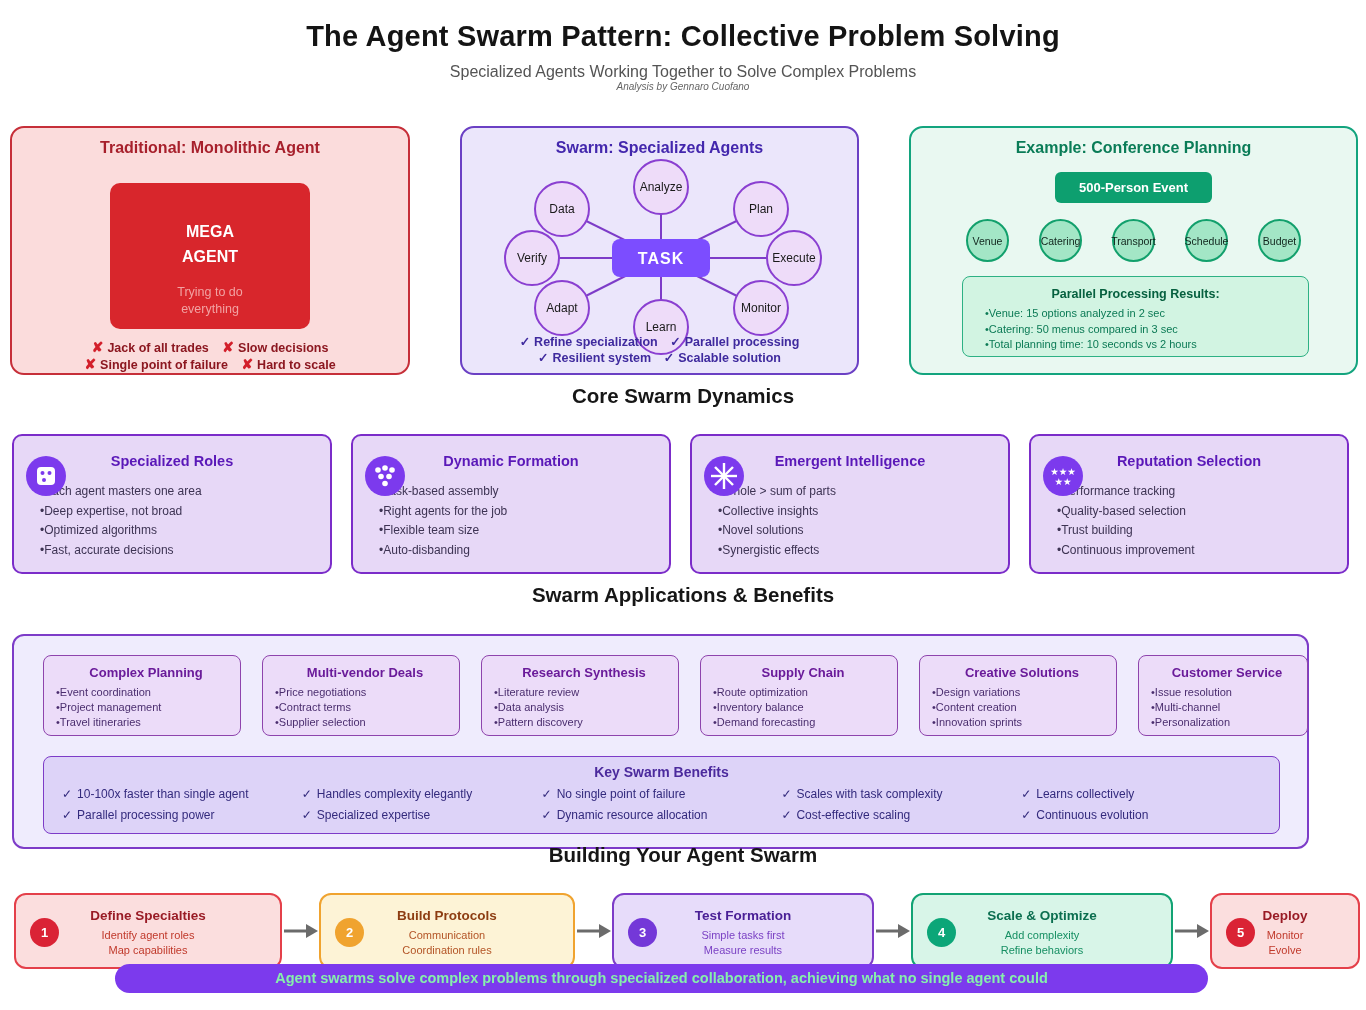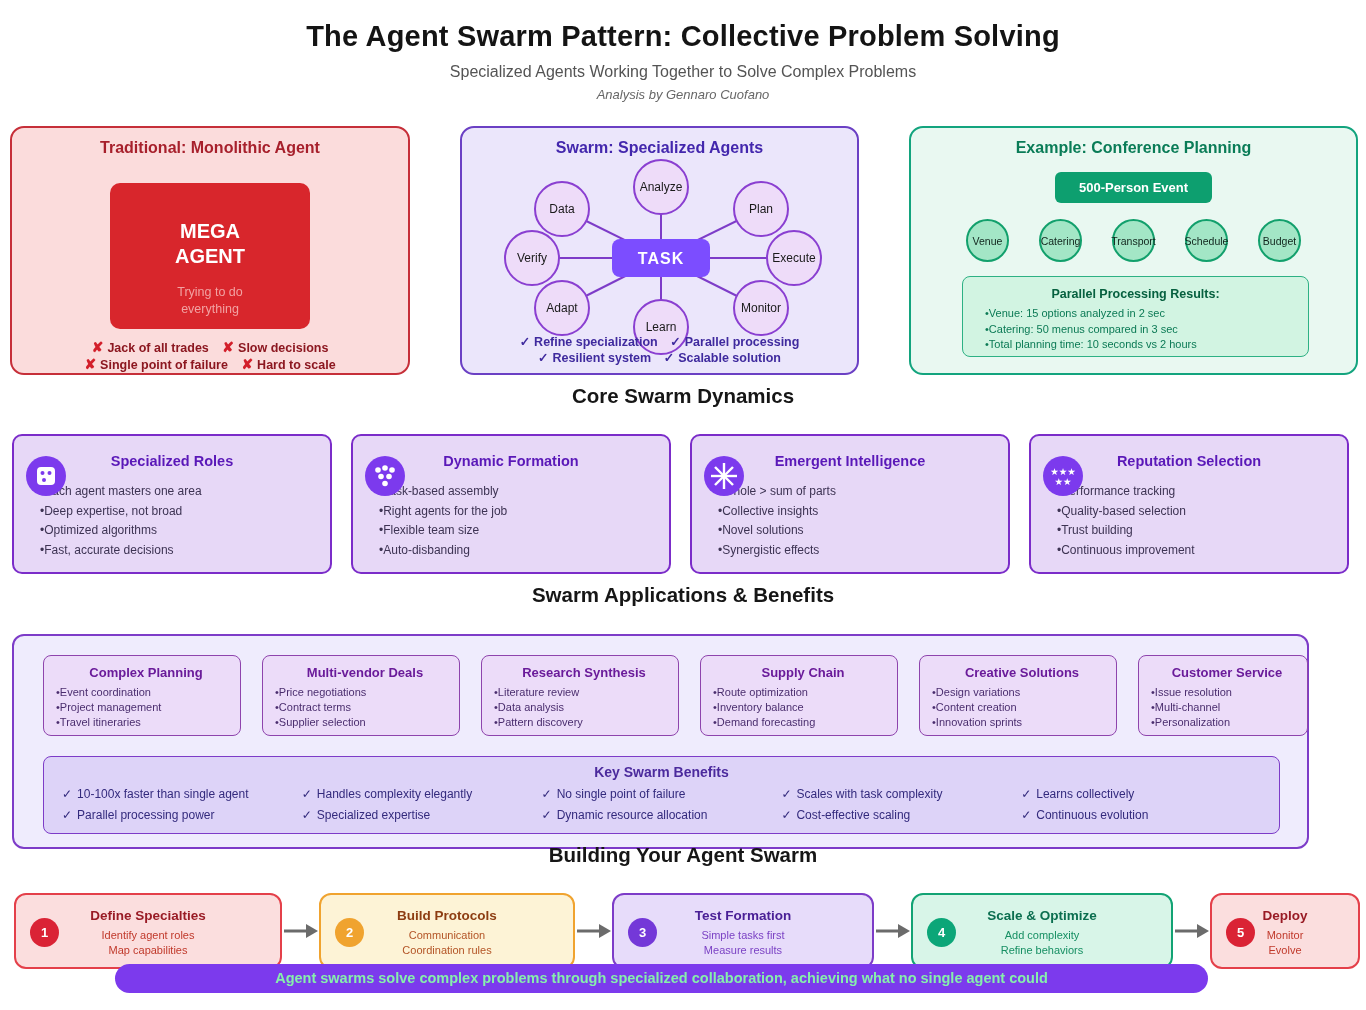--- a/index.html
+++ b/index.html
@@ -3,31 +3,31 @@
 <meta charset="utf-8">
 <style>
   html,body { margin:0; padding:0; background:#fff; }
   .stage { position:relative; width:1366px; height:1010px; background:#fff;
            font-family:"Liberation Sans", sans-serif; overflow:hidden; }
 
   
   .hdr { text-align:center; padding-top:20px; }
   .hdr h1 { margin:0; font-size:29px; font-weight:bold; color:#141414; letter-spacing:.2px; }
   .hdr .sub { margin-top:10px; font-size:16px; color:#545454; }
-  .hdr .byline { margin-top:6px; font-size:13px; font-style:italic; color:#666; }
+  .hdr .byline { font-size:10px; font-style:italic; color:#666; }
 
   
   .top-row { position:absolute; top:126px; left:10px; display:flex; gap:50px; }
   .panel { height:249px; border-radius:14px; border:2px solid; box-sizing:border-box; position:relative; }
   .panel-title { text-align:center; font-size:16px; font-weight:bold; margin-top:11px; }
 
   .panel-trad { width:400px; background:#fbdcdc; border-color:#c62f39; }
   .panel-trad .panel-title { color:#a7202c; }
   .mega-box { width:200px; height:146px; margin:26px auto 0; background:#d8262c; border-radius:10px; text-align:center; }
-  .mega-name { padding-top:36px; font-size:20px; font-weight:bold; line-height:25px; color:#fff; max-width:90px; margin:0 auto; }
+  .mega-name { padding-top:36px; font-size:16px; font-weight:bold; line-height:25px; color:#fff; max-width:90px; margin:0 auto; }
   .mega-caption { margin:15px auto 0; font-size:12.5px; color:#f2a2a2; max-width:95px; line-height:17px; }
   .drawbacks { margin-top:10px; text-align:center; font-size:12.5px; font-weight:bold; color:#8c1720; line-height:16px; }
   .cross-icon::before { content:"\2718"; }
   .cross-icon { color:#d31f2b; font-size:14px; margin:0 4px 0 10px; }
   .drawbacks .first { margin-left:0; }
 
   .panel-swarm { width:399px; background:#ebe6fb; border-color:#6b40c4; }
   .panel-swarm .panel-title { color:#4327ad; }
   .swarm-svg { position:absolute; left:0; top:0; }
   .swarm-benefits { position:absolute; bottom:7px; width:100%; text-align:center;

